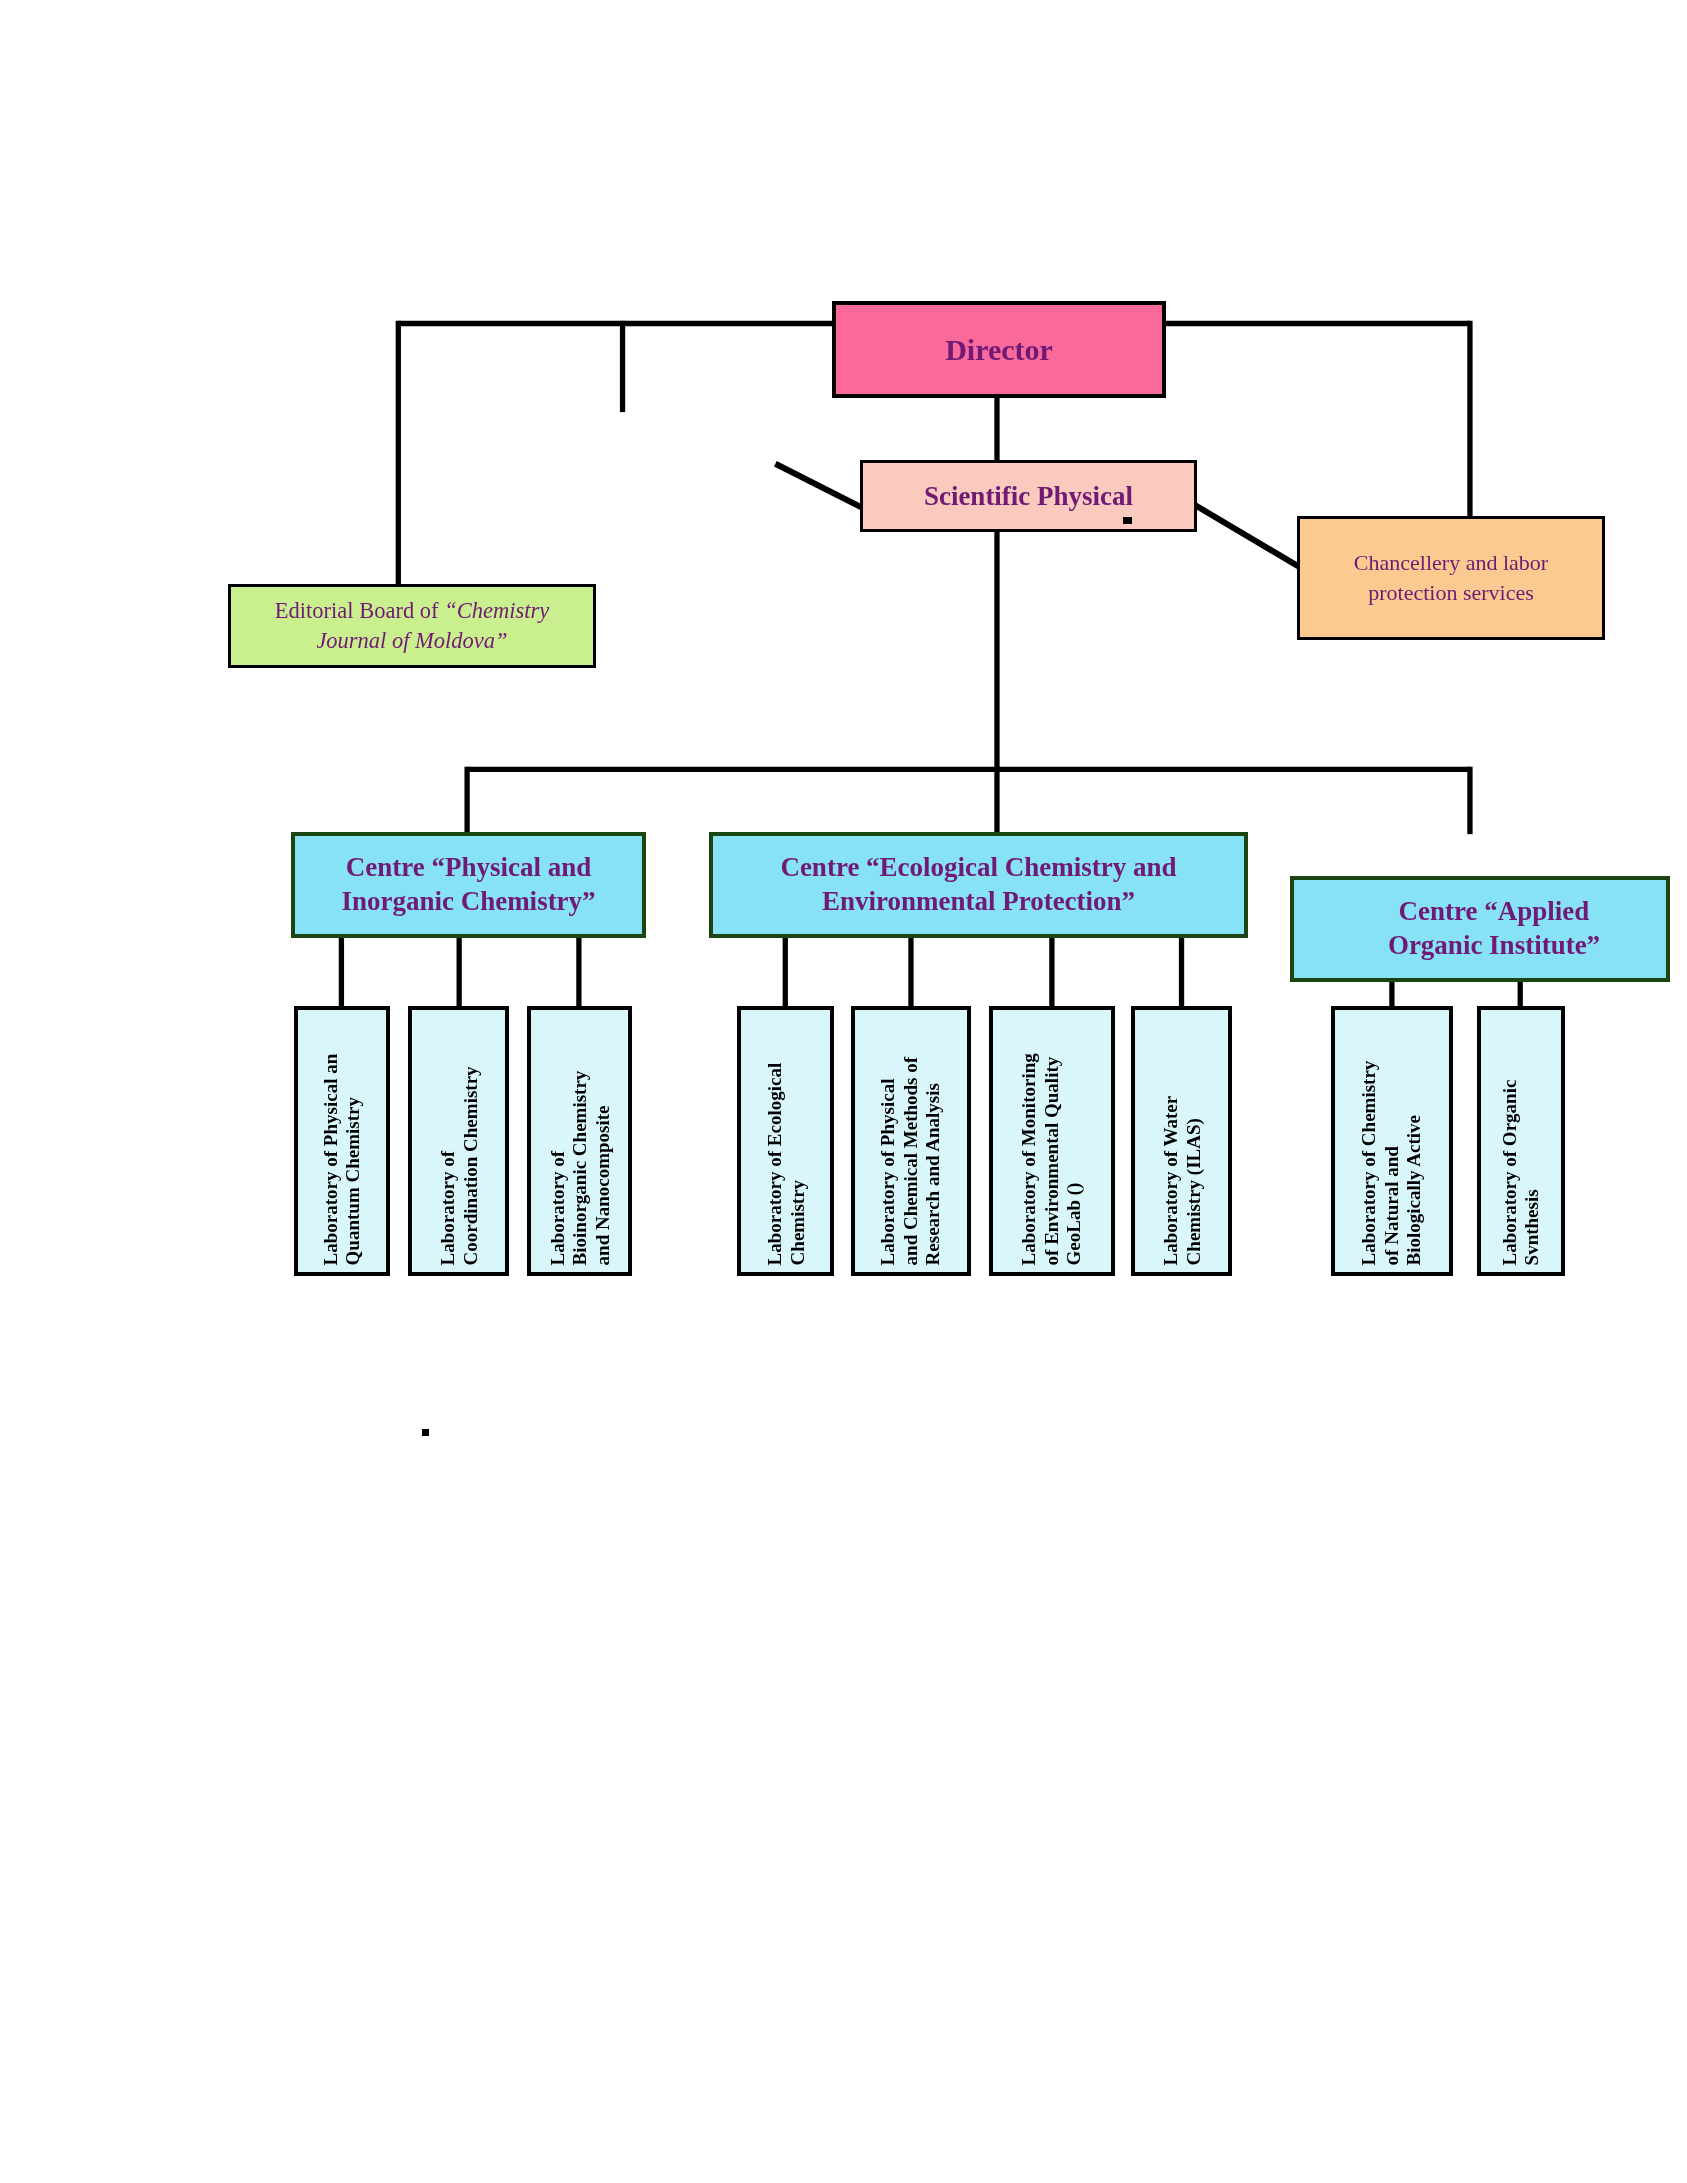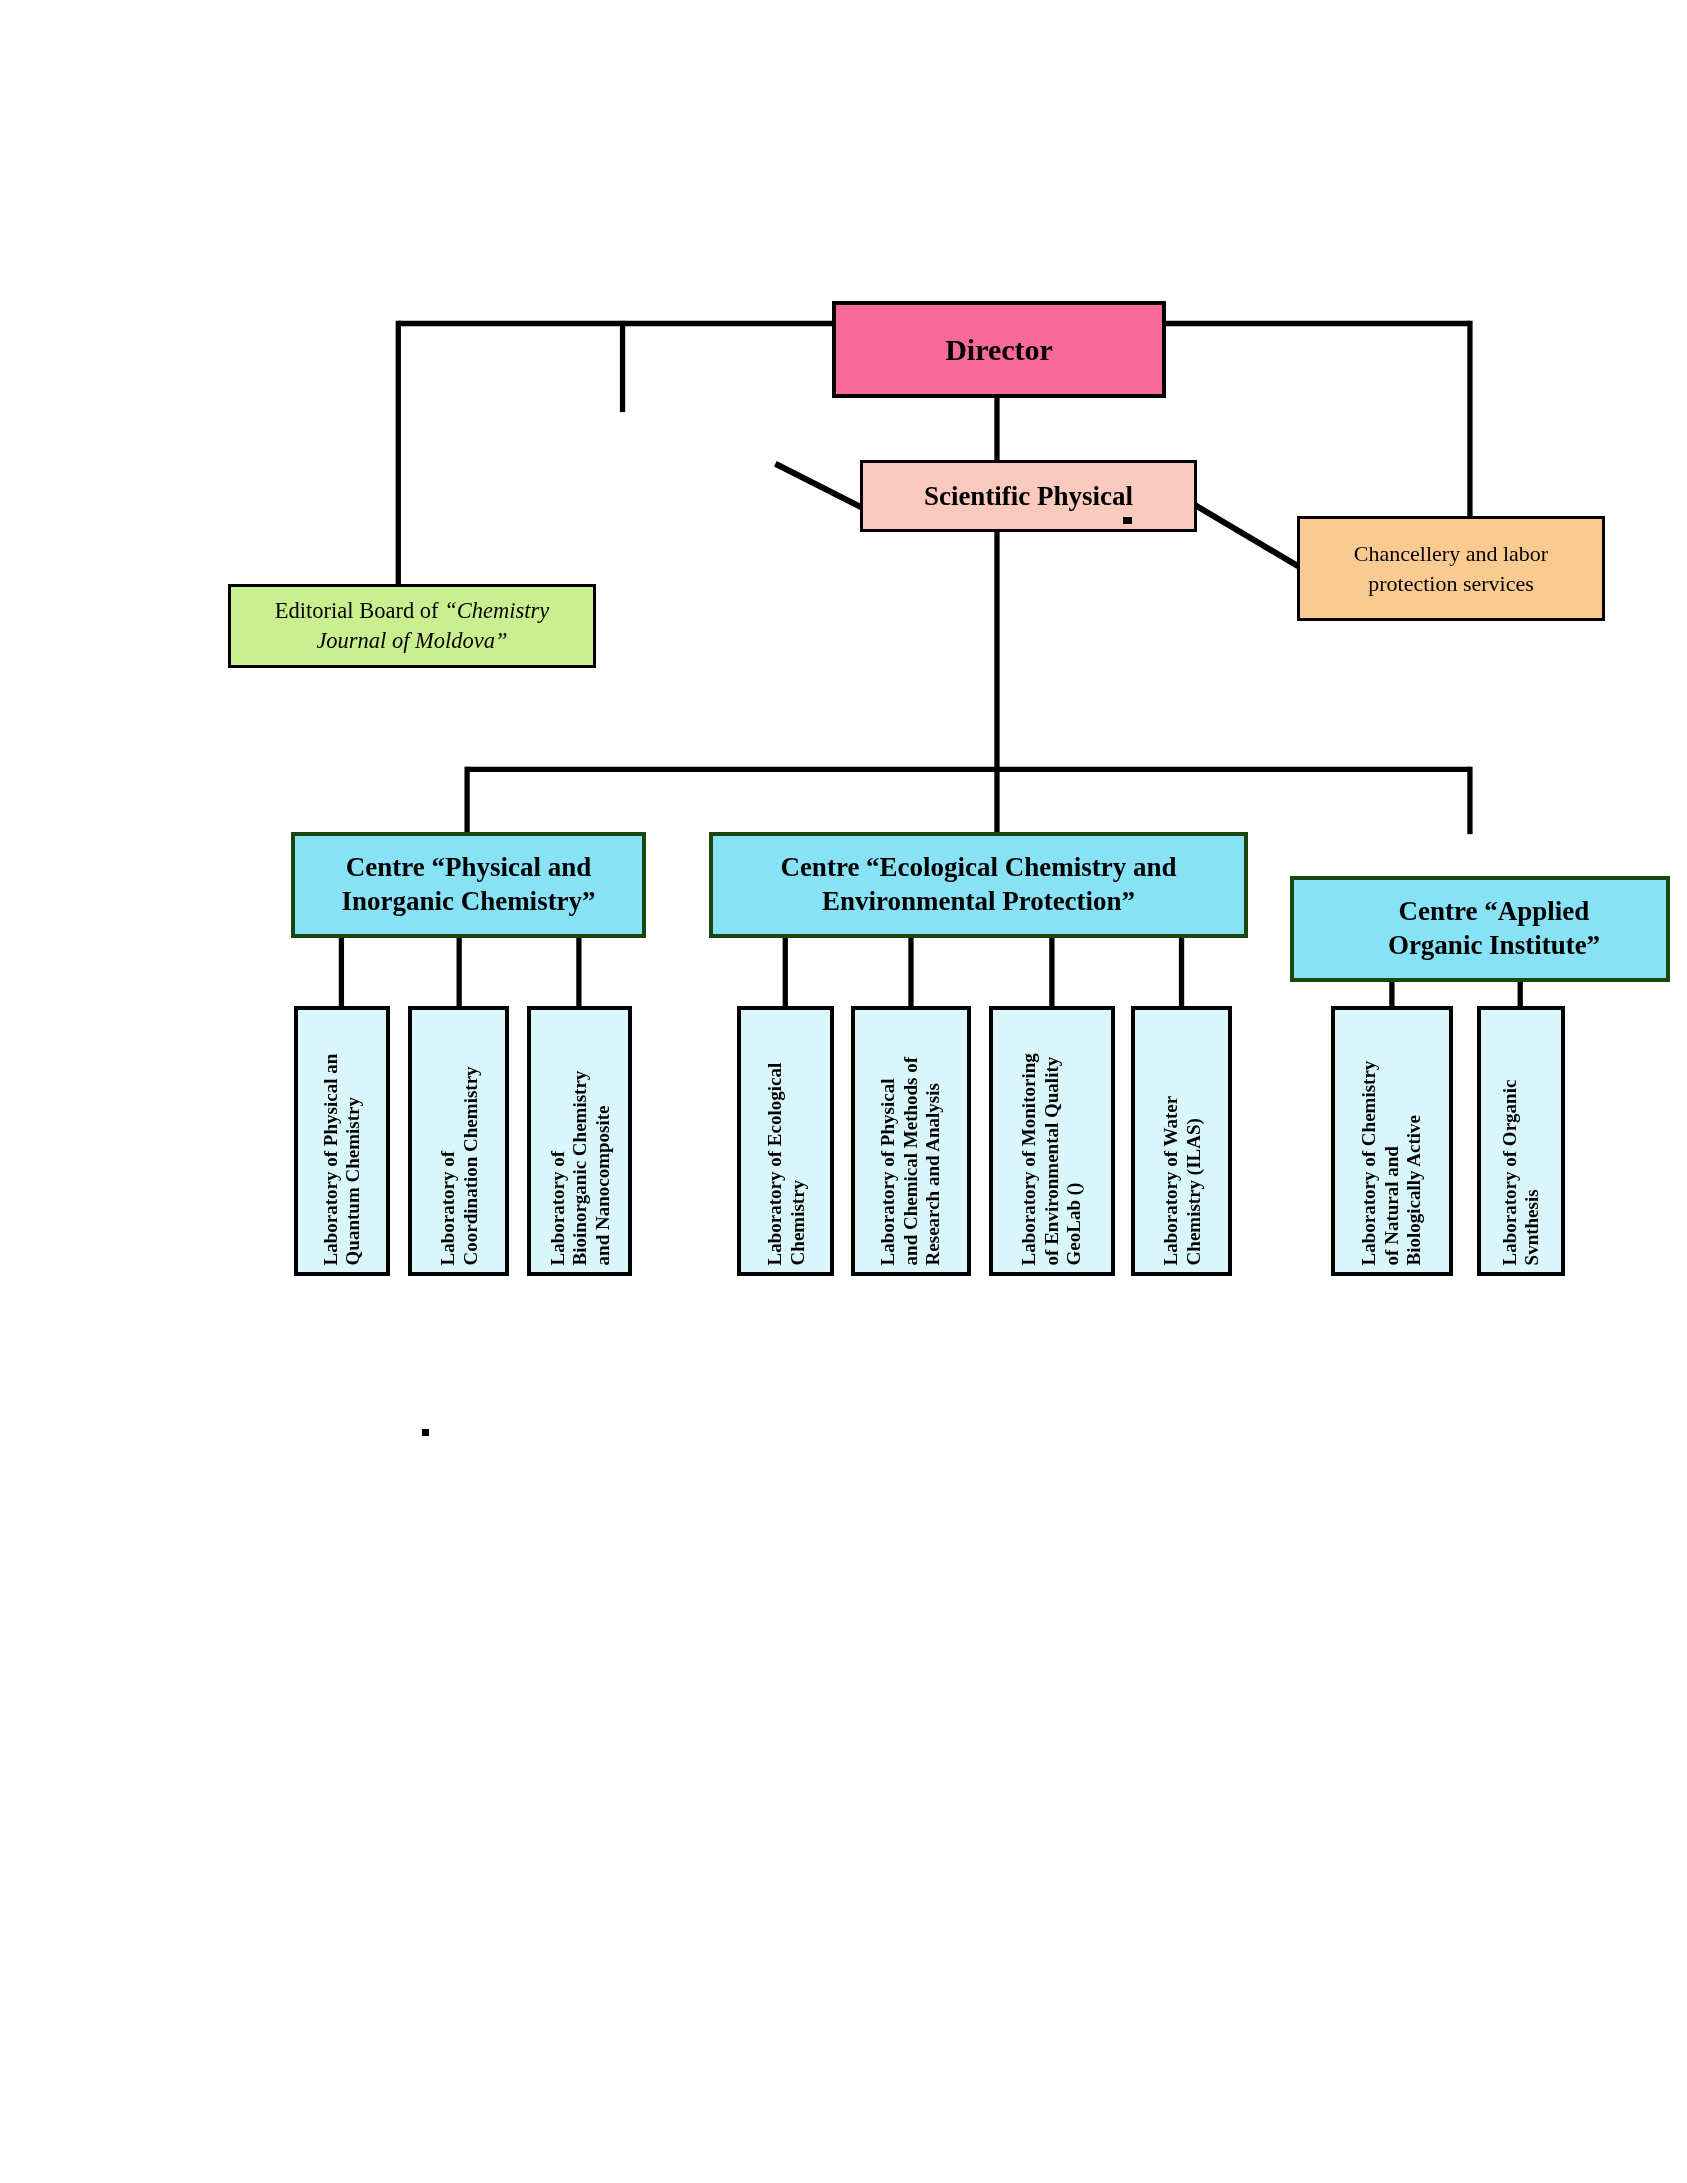--- a/index.html
+++ b/index.html
@@ -1,30 +1,30 @@
 <!DOCTYPE html>
 <html style="font-size:10.6px"><head>
 <meta charset="utf-8">
 <style>
   html,body{margin:0;padding:0;background:#ffffff;}
   #page{position:relative;width:1687px;height:2183px;background:#ffffff;
         font-family:"Liberation Serif","DejaVu Serif",serif;overflow:hidden;}
   #connectors{position:absolute;left:0;top:0;z-index:0;}
   .node{position:absolute;z-index:2;display:flex;flex-direction:column;
-        align-items:center;justify-content:center;text-align:center;color:#000000;}
+        align-items:center;justify-content:center;text-align:center;color:#701a75;}
   .page-title{position:absolute;left:404px;top:198px;font-size:36px;font-weight:bold;
         white-space:nowrap;z-index:2;color:#000;}
   
   #director{left:832px;top:301px;width:326px;height:89px;background:#F9699A;
         border:4px solid #000;font-size:30px;font-weight:bold;}
   #council{left:470px;top:410px;width:308px;height:66px;background:#F8CEF5;
         border:3.3px solid #000;font-size:27px;font-weight:bold;}
   #secretary{left:860px;top:460px;width:331px;height:66px;background:#F9CABD;
         border:3.3px solid #000;font-size:27px;font-weight:bold;}
-  #chancellery{left:1297px;top:516px;width:308px;height:105px;background:#FACA90;
+  #chancellery{left:1297px;top:516px;width:308px;height:124px;background:#FACA90;
         border:3.3px solid #000;font-size:22px;line-height:1.35;padding:0 13.2px;box-sizing:border-box;}
   #editorial{left:228px;top:584px;width:368px;height:84px;background:#C9EF8F;
         border:3.3px solid #000;font-size:22.5px;line-height:1.35;padding:12px 23px;box-sizing:border-box;display:block;
         display:flex;flex-direction:row;flex-wrap:wrap;align-content:center;justify-content:center;}
   #editorial .wrapline{display:inline;}
   .italic{font-style:italic;}
   
   .centre{background:#87E2F6;border:4px solid #1B4512;font-size:27px;font-weight:bold;line-height:1.25;}
   #centre-1{left:291px;top:832px;width:347px;height:98px;}
   #centre-2{left:709px;top:832px;width:531px;height:98px;}

